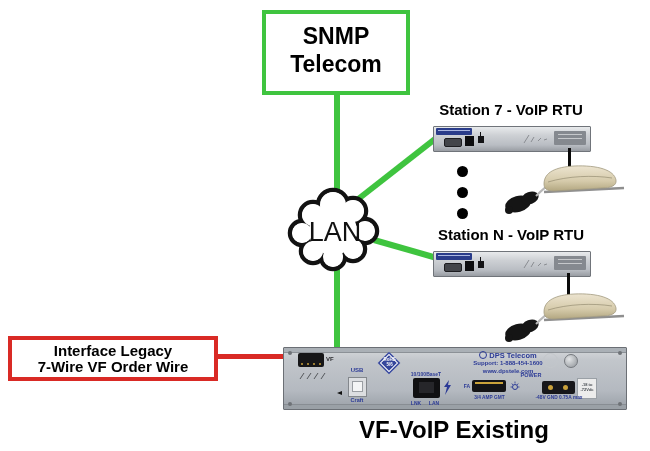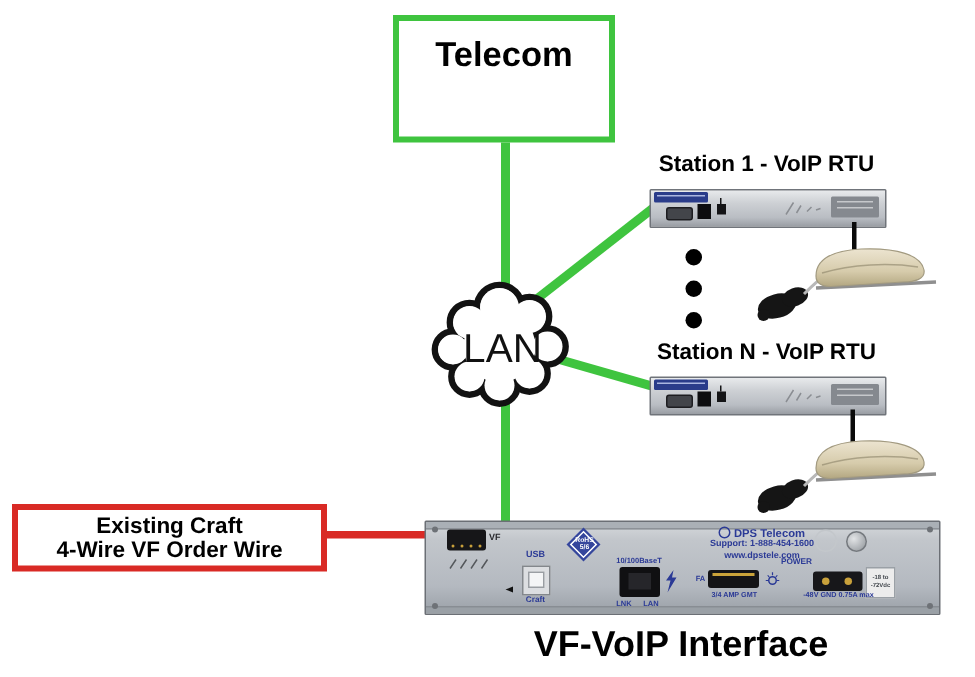--- a/index.html
+++ b/index.html
@@ -84,20 +84,21 @@
 <div class="canvas">
 
   <div class="gline" style="left:334px;top:85px;width:6px;height:110px;"></div>
   <div class="gline" style="left:334px;top:260px;width:6px;height:88px;"></div>
   <div class="gline diag" style="left:357px;top:197px;width:100px;height:6px;transform:rotate(-38deg);"></div>
   <div class="gline diag" style="left:374px;top:237px;width:68px;height:6px;transform:rotate(16deg);"></div>
 
   <div class="rline" style="left:214px;top:354px;width:86px;height:5px;"></div>
 
   <div class="snmp-box">
+    <span class="line-span">SNMP</span>
     <span class="line-span">Telecom</span>
   </div>
 
   <svg class="abs" style="left:284px;top:182px;" width="102" height="94" viewBox="0 0 102 94">
     <g stroke="#121212" stroke-width="4.5" fill="#ffffff">
       <circle cx="29" cy="33" r="13"></circle>
         <circle cx="49" cy="23" r="15"></circle>
         <circle cx="69" cy="29" r="13"></circle>
       <circle cx="81" cy="49" r="12"></circle>
         <circle cx="69" cy="67" r="12"></circle>
@@ -112,21 +113,21 @@
       <circle cx="81" cy="49" r="10"></circle>
         <circle cx="69" cy="67" r="10"></circle>
         <circle cx="49" cy="75" r="10"></circle>
       <circle cx="29" cy="69" r="10"></circle>
         <circle cx="18" cy="51" r="10"></circle>
         <circle cx="49" cy="49" r="24"></circle>
     </g>
     <text x="51" y="59" text-anchor="middle" font-family="Liberation Sans, sans-serif" font-size="27" fill="#111">LAN</text>
   </svg>
 
-  <div class="station-label" style="left:426px;top:101px;">Station 1 - VoIP RTU</div>
+  <div class="station-label" style="left:426px;top:101px;">Station 7 - VoIP RTU</div>
   <div class="rtu" style="left:433px;top:126px;">
     <div class="rtu-badge">
         <i></i>
       </div>
     <div class="rtu-db9"></div>
     <div class="rtu-rj45"></div>
     <div class="rtu-nub">
         <i></i>
       </div>
     <svg class="rtu-squiggle" width="28" height="10" viewBox="0 0 28 10">
@@ -189,22 +190,22 @@
     <ellipse cx="20" cy="44" rx="13" ry="8" fill="#151515" transform="rotate(-15 20 44)"></ellipse>
     <ellipse cx="32" cy="38" rx="9" ry="6" fill="#151515" transform="rotate(-20 32 38)"></ellipse>
     <circle cx="11" cy="50" r="4" fill="#151515"></circle>
     <path d="M38,36 C44,30 48,26 54,23" stroke="#b8b8b8" stroke-width="2" fill="none"></path>
     <path d="M46,32 L126,28" stroke="#8f8f8f" stroke-width="2.5" fill="none"></path>
     <path d="M46,24 C46,12 58,7 76,6 C100,5 116,10 118,20 C119,26 112,28 104,28 L56,31 C48,31 46,28 46,24 Z" fill="url(#beige2)" stroke="#a29a80" stroke-width="0.8"></path>
     <path d="M50,22 C70,16 95,15 114,18" stroke="#8a8268" stroke-width="1" fill="none" opacity="0.6"></path>
   </svg>
 
   <div class="legacy-box">
-    <span class="line-span">Existing Craft</span>
-    <span class="line-span">4-Wire VF Order Wire</span>
+    <span class="line-span">Interface Legacy</span>
+    <span class="line-span">7-Wire VF Order Wire</span>
   </div>
 
   <div class="vf-device">
     <div class="edge-top"></div>
     <div class="edge-bottom"></div>
     <div class="screw" style="left:4px;top:3px;"></div>
     <div class="screw" style="left:334px;top:3px;"></div>
     <div class="screw" style="left:4px;top:54px;"></div>
     <div class="screw" style="left:334px;top:54px;"></div>
 
@@ -269,15 +270,15 @@
     <div class="volt-box">
       <span class="line-span">-18 to</span>
       <span class="line-span">-72Vdc</span>
     </div>
     <span class="blue-label" style="left:240px;top:47px;width:70px;font-size:4.8px;">-48V GND 0.75A max</span>
 
     <div class="circ-faint"></div>
     <div class="circ-btn"></div>
   </div>
 
-  <div class="main-title">VF-VoIP Interface</div>
+  <div class="main-title">VF-VoIP Existing</div>
 
 </div>
 
 </body></html>

